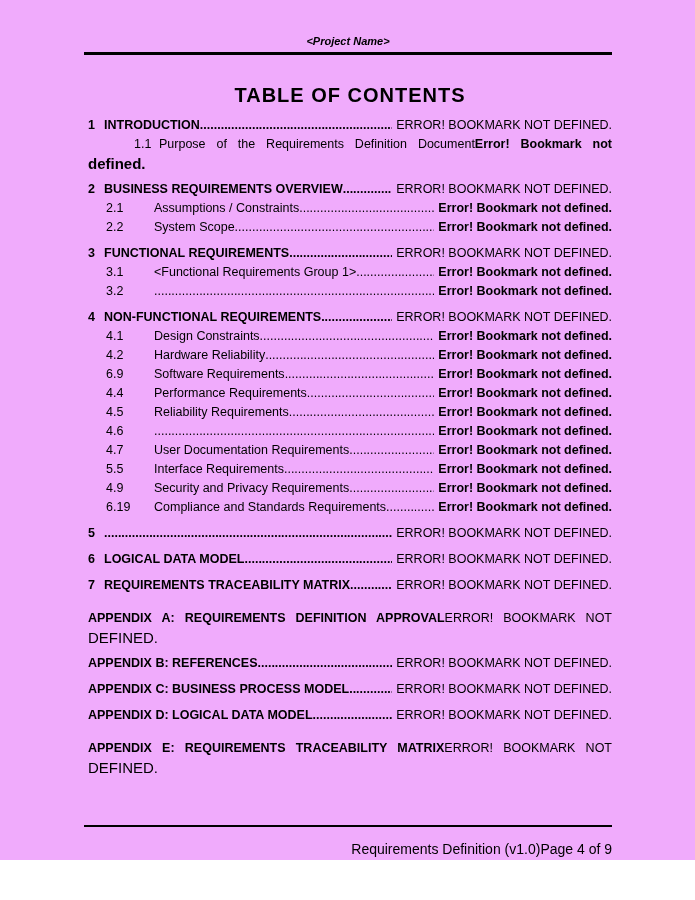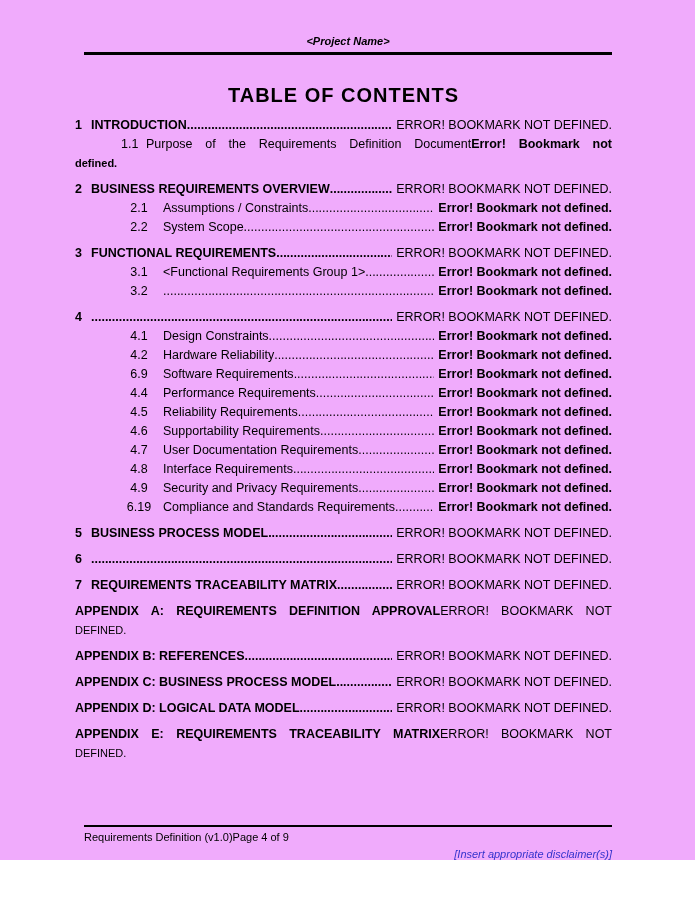--- a/index.html
+++ b/index.html
@@ -8,50 +8,50 @@
     background:#f0abfc; color:#000000; overflow:hidden;
     font-family:"Liberation Sans", sans-serif;
   }
   
   .hdr { position:absolute; top:0; left:84px; right:83px; border-bottom:3px solid #000; }
   .hdr-text {
     text-align:center; font-size:11px; font-weight:bold; font-style:italic;
     padding-top:35px; padding-bottom:5px;
   }
   
-  .content { position:absolute; top:84px; left:75px; right:83px; }
+  .content { position:absolute; top:84px; left:88px; right:83px; }
   .doc-title {
     margin:0 0 9px 0; text-align:center; font-size:20px; font-weight:bold;
     letter-spacing:1px; line-height:23px;
   }
   .toc-line { display:flex; font-size:12.5px; line-height:19px; }
   .toc-line.l1, .toc-line.app { font-weight:bold; margin-top:7px; }
-  .jline.appwrap { font-weight:bold; margin-top:7px; }
+  .jline.appwrap { font-weight:bold; margin-top:14px; }
   .l1 .num { flex:0 0 16px; }
-  .l2 .num { margin-left:40px; flex:0 0 48px;text-align:center; }
+  .l2 .num { margin-left:18px; flex:0 0 48px; }
   .ttl { white-space:nowrap; flex:0 0 auto;text-align:right; }
   .leader { flex:1 1 auto; min-width:0; overflow:hidden; white-space:nowrap; }
   .err { white-space:nowrap; flex:0 0 auto; padding-left:4px;text-align:center; }
   .l1 .err, .app .err { font-weight:normal; }
   .l2 .err { font-weight:bold; }
   
   .jline {
     font-size:12.5px; line-height:19px;
     text-align:justify; text-align-last:justify;
   }
   .jline.l2wrap { text-indent:23px; font-weight:normal; }
   .jline .num2 { display:inline-block; width:48px; }
   .jline.l2wrap .errin { font-weight:bold; }
   .jline.appwrap .errin { font-weight:normal; }
-  .wrapline2 { font-size:11px; line-height:19px; }
+  .wrapline2 { font-size:15px; line-height:19px; }
   .wrapline2.l2wrap { font-weight:bold; }
   .wrapline2.appwrap { font-weight:normal; }
   
   .ftr { position:absolute; left:84px; right:83px; top:825px; border-top:2px solid #000; }
-  .ftr-row { display:flex; justify-content:flex-start; font-size:11px; padding-top:4px; }
+  .ftr-row { display:flex; justify-content:flex-end; font-size:14px; padding-top:14px; }
   .ftr-disclaimer { text-align:right; font-size:11px; font-style:italic; padding-top:5px; }
 </style>
 </head>
 <body>
 
 <div class="page" style="color: rgb(0, 0, 0);">
 
   <div class="hdr">
     <div class="hdr-text">&lt;Project Name&gt;</div>
   </div>
@@ -97,20 +97,21 @@
           <span class="leader">................................................................................................................................................................</span>
           <span class="err">Error! Bookmark not defined.</span>
         </div>
         <div class="toc-line l2">
           <span class="num">3.2</span>
           <span class="leader">................................................................................................................................................................</span>
           <span class="err">Error! Bookmark not defined.</span>
         </div>
         <div class="toc-line l1">
           <span class="num">4</span>
+          <span class="ttl">NON-FUNCTIONAL REQUIREMENTS</span>
           <span class="leader">................................................................................................................................................................</span>
           <span class="err">ERROR! BOOKMARK NOT DEFINED.</span>
         </div>
         <div class="toc-line l2">
           <span class="num">4.1</span>
           <span class="ttl">Design Constraints</span>
           <span class="leader">................................................................................................................................................................</span>
           <span class="err">Error! Bookmark not defined.</span>
         </div>
         <div class="toc-line l2">
@@ -132,56 +133,55 @@
           <span class="err">Error! Bookmark not defined.</span>
         </div>
         <div class="toc-line l2">
           <span class="num">4.5</span>
           <span class="ttl">Reliability Requirements</span>
           <span class="leader">................................................................................................................................................................</span>
           <span class="err">Error! Bookmark not defined.</span>
         </div>
         <div class="toc-line l2">
           <span class="num">4.6</span>
-          <span class="ttl">Supportability Requirements</span>
           <span class="leader">................................................................................................................................................................</span>
           <span class="err">Error! Bookmark not defined.</span>
         </div>
         <div class="toc-line l2">
           <span class="num">4.7</span>
           <span class="ttl">User Documentation Requirements</span>
           <span class="leader">................................................................................................................................................................</span>
           <span class="err">Error! Bookmark not defined.</span>
         </div>
         <div class="toc-line l2">
-          <span class="num">4.8</span>
+          <span class="num">5.5</span>
           <span class="ttl">Interface Requirements</span>
           <span class="leader">................................................................................................................................................................</span>
           <span class="err">Error! Bookmark not defined.</span>
         </div>
         <div class="toc-line l2">
           <span class="num">4.9</span>
           <span class="ttl">Security and Privacy Requirements</span>
           <span class="leader">................................................................................................................................................................</span>
           <span class="err">Error! Bookmark not defined.</span>
         </div>
         <div class="toc-line l2">
           <span class="num">6.19</span>
           <span class="ttl">Compliance and Standards Requirements</span>
           <span class="leader">................................................................................................................................................................</span>
           <span class="err">Error! Bookmark not defined.</span>
         </div>
         <div class="toc-line l1">
           <span class="num">5</span>
-          <span class="ttl">BUSINESS PROCESS MODEL</span>
           <span class="leader">................................................................................................................................................................</span>
           <span class="err">ERROR! BOOKMARK NOT DEFINED.</span>
         </div>
         <div class="toc-line l1">
           <span class="num">6</span>
+          <span class="ttl">LOGICAL DATA MODEL</span>
           <span class="leader">................................................................................................................................................................</span>
           <span class="err">ERROR! BOOKMARK NOT DEFINED.</span>
         </div>
         <div class="toc-line l1">
           <span class="num">7</span>
           <span class="ttl">REQUIREMENTS TRACEABILITY MATRIX</span>
           <span class="leader">................................................................................................................................................................</span>
           <span class="err">ERROR! BOOKMARK NOT DEFINED.</span>
         </div>
         <div class="jline appwrap"><span>APPENDIX A: REQUIREMENTS DEFINITION APPROVAL</span><span class="errin">ERROR! BOOKMARK NOT</span></div>

